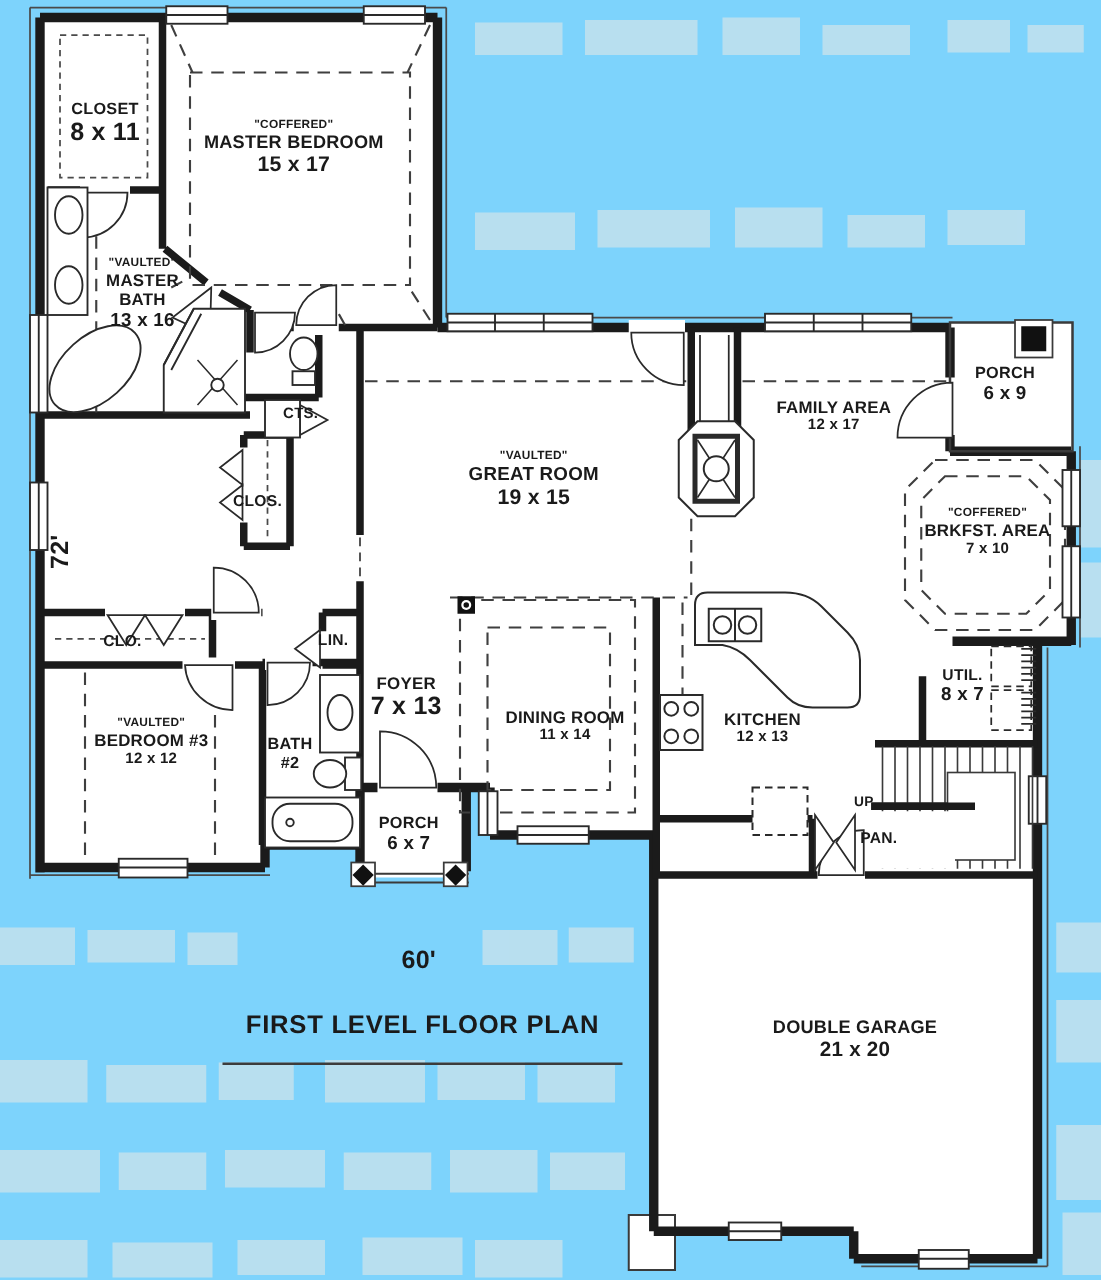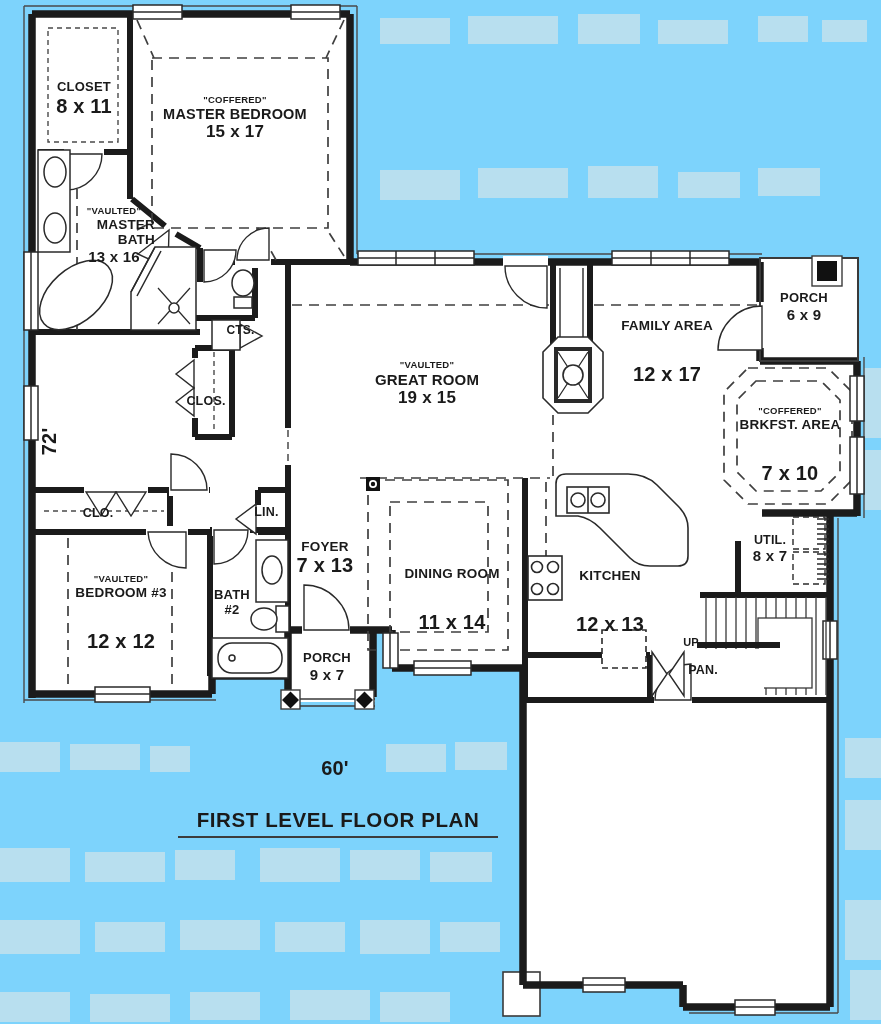--- a/index.html
+++ b/index.html
@@ -13,31 +13,31 @@
     position:absolute;display:flex;flex-direction:column;align-items:center;
     font-weight:bold;color:#1a1a1a;line-height:1.14;text-align:center;
     white-space:nowrap;letter-spacing:.2px;z-index:5;pointer-events:none;
   }
   .lbl.wrap{white-space:normal;}
   .ceil{font-size:9.5px;}
   .s11{font-size:11px;margin-top:26px;}
   .s12{font-size:12px;margin-left:31px;}
   .s125{font-size:12.5px;}
   .s13{font-size:13px;}
-  .s135{font-size:13.5px;text-align:right;}
+  .s135{font-size:13.5px;}
   .s145{font-size:14.5px;text-align:right;}
   .s15{font-size:15px;}
   .s155{font-size:20px;}
-  .s16{font-size:20px;margin-top:30px;}
+  .s16{font-size:12px;}
   .s165{font-size:16.5px;}
   .s17{font-size:17px;}
   .dim{font-size:20px;}
   .title{
     font-size:20.5px;letter-spacing:.6px;
-    border-bottom:2px solid #3c3c3c;padding-bottom:5px;
+    border-bottom:2px solid #3c3c3c;padding-bottom:19px;
   }
   .rot{transform:rotate(-90deg);transform-origin:center center;}
 </style>
 </head>
 <body>
 
 <div id="stage">
 
 <svg width="881" height="1024" viewBox="0 0 881 1024">
 
@@ -360,21 +360,21 @@
     <span class="s16">12 x 12</span>
   </div>
 
   <div class="lbl" style="left:202px;top:588px;width:60px">
     <span class="s13">BATH</span>
     <span class="s13">#2</span>
   </div>
 
   <div class="lbl" style="left:287px;top:651px;width:80px">
     <span class="s13">PORCH</span>
-    <span class="s15">9 x 7</span>
+    <span class="s15">6 x 7</span>
   </div>
 
   <div class="lbl" style="left:382px;top:566px;width:140px">
     <span class="s135">DINING ROOM</span>
     <span class="s16">11 x 14</span>
   </div>
 
   <div class="lbl" style="left:540px;top:568px;width:140px">
     <span class="s135">KITCHEN</span>
     <span class="s16">12 x 13</span>
@@ -387,20 +387,24 @@
   </div>
 
   <div class="lbl" style="left:677px;top:610px;width:28px">
     <span class="s11">UP</span>
   </div>
 
   <div class="lbl" style="left:678px;top:663px;width:50px">
     <span class="s125">PAN.</span>
   </div>
 
+  <div class="lbl" style="left:584px;top:814px;width:200px">
+    <span class="s145">DOUBLE GARAGE</span>
+    <span class="s165">21 x 20</span>
+  </div>
 
   <div class="lbl rot dim" style="left:14px;top:430px;width:70px">
     <span>72'</span>
   </div>
 
   <div class="lbl dim" style="left:295px;top:757px;width:80px">
     <span>60'</span>
   </div>
 
   <div class="lbl title" style="left:178px;top:808px;width:320px">

